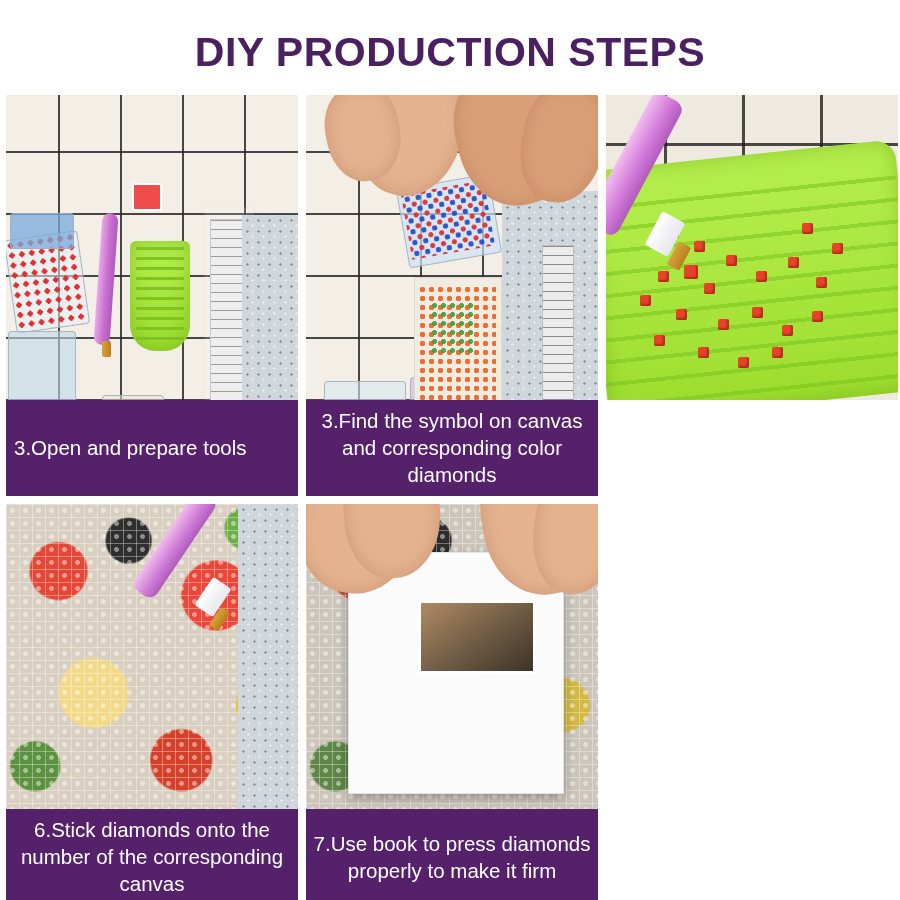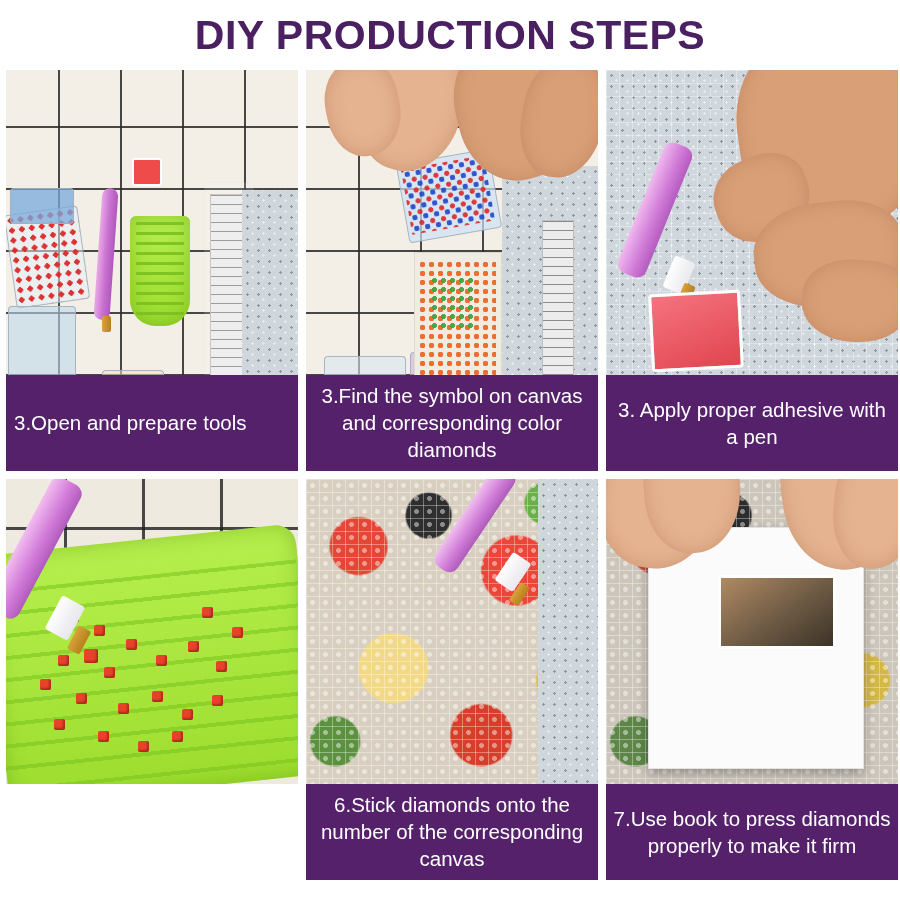--- a/index.html
+++ b/index.html
@@ -20,22 +20,22 @@
     background: #ffffff;
   }
   .title {
     text-align: center;
     font-size: 41px;
     font-weight: bold;
     color: #4a2060;
     letter-spacing: 0.5px;
     line-height: 62px;
     height: 66px;
-    margin: 0;
-    padding-top: 4px;
+    margin: 8px;
+    padding-top: 13px;
     font-family: "Liberation Sans", sans-serif;
   }
   .grid {
     display: grid;
     grid-template-columns: 292px 292px 292px;
     grid-template-rows: auto auto;
     column-gap: 8px;
     row-gap: 8px;
     padding: 0 6px;
     box-sizing: border-box;
@@ -267,40 +267,20 @@
         <div class="skin" style="left:56px; top:-28px; width:100px; height:130px; transform:rotate(16deg);"></div>
         <div class="skin" style="left:20px; top:-10px; width:74px; height:96px; transform:rotate(-12deg);"></div>
         <div class="skin dark" style="left:150px; top:-34px; width:120px; height:144px; transform:rotate(-14deg);"></div>
         <div class="skin dark" style="left:216px; top:-12px; width:82px; height:120px; transform:rotate(10deg);"></div>
       </div>
       <div class="caption">
         <span>3.Find the symbol on canvas and corresponding color diamonds</span>
       </div>
     </div>
 
-    <div class="cell">
-      <div class="photo">
-        <div class="bg-fill symbolcanvas"></div>
-        <div class="pixelgrid"></div>
-
-        <div class="pen" style="left:34px; top:70px; width:30px; height:140px; transform:rotate(22deg); background:linear-gradient(to right,#f0b9ee,#cf79d6 60%,#b45cc0);"></div>
-        <div style="position:absolute; left:62px; top:188px; width:22px; height:34px; transform:rotate(22deg); background:linear-gradient(to right,#ffffff,#e9e9ee); border-radius:3px;"></div>
-        <div class="pentip" style="left:74px; top:214px; width:12px; height:22px; transform:rotate(22deg);"></div>
-
-        <div style="position:absolute; left:44px; top:222px; width:86px; height:72px; background:linear-gradient(160deg,#f5737f,#e0454f); border:3px solid #fdfdfd; border-radius:4px; transform:rotate(-3deg);"></div>
-
-        <div class="skin dark" style="left:132px; top:-44px; width:186px; height:210px; transform:rotate(-8deg);"></div>
-        <div class="skin dark" style="left:108px; top:86px; width:96px; height:84px; transform:rotate(-20deg);"></div>
-        <div class="skin dark" style="left:148px; top:132px; width:150px; height:104px; transform:rotate(-6deg);"></div>
-        <div class="skin dark" style="left:196px; top:190px; width:110px; height:82px; transform:rotate(4deg);"></div>
-      </div>
-      <div class="caption">
-        <span>3.  Apply proper adhesive  with a pen</span>
-      </div>
-    </div>
 
     <div class="cell">
       <div class="photo">
         <div class="bg-fill cloth2"></div>
 
         <div class="tray" style="left:-10px; top:60px; width:312px; height:252px; border-radius:20px; transform:rotate(-6deg);"></div>
         <div style="position:absolute; left:-10px; top:96px; width:312px; height:216px; transform:rotate(-6deg); background-image:repeating-linear-gradient(to bottom, rgba(120,195,30,0.55) 0 4px, transparent 4px 22px);"></div>
 
         <div class="drill" style="left:62px; top:132px;"></div>
         <div class="drill" style="left:88px; top:146px;"></div>

